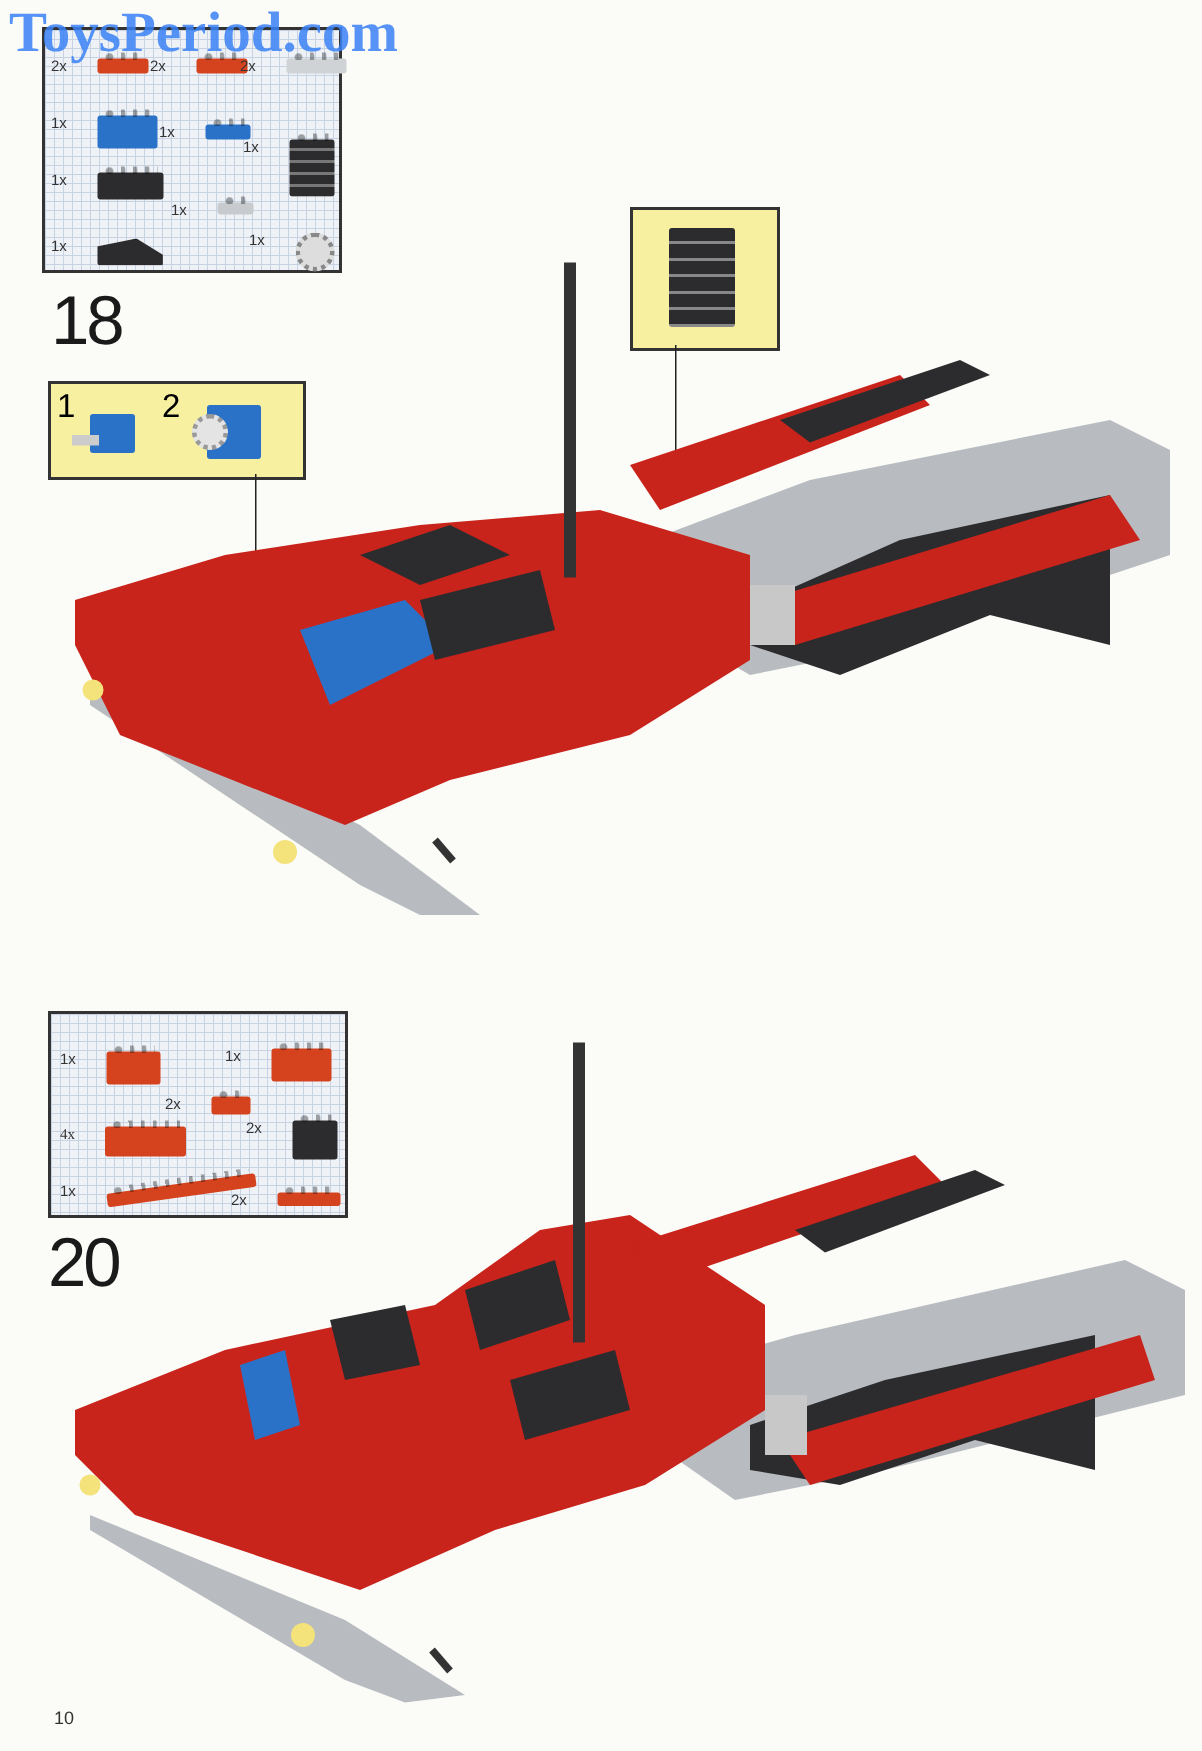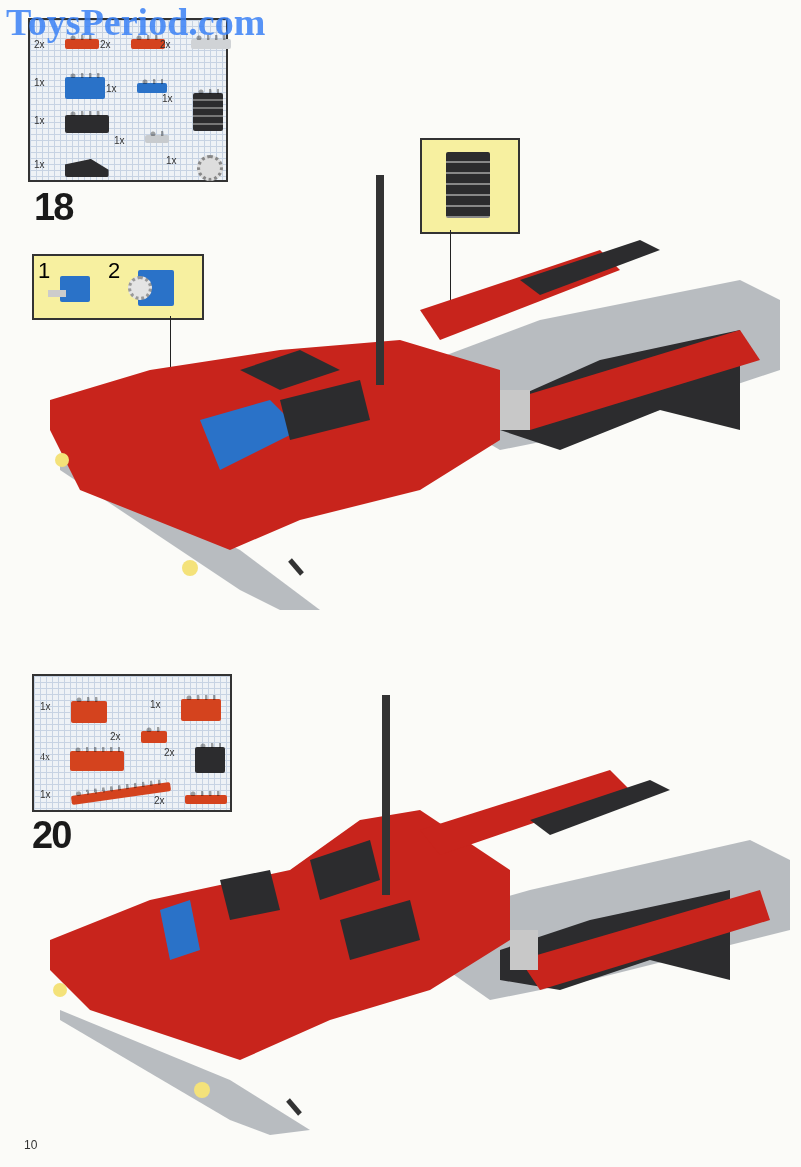--- a/index.html
+++ b/index.html
@@ -3,21 +3,21 @@
 <meta charset="utf-8">
 <style>
   html,body{margin:0;padding:0;}
   body{width:801px;height:1167px;background:#fbfbf8;position:relative;overflow:hidden;font-family:"Liberation Sans",sans-serif;}
   .watermark{position:absolute;left:6px;top:0px;font-family:Liberation Serif, serif;font-weight:bold;font-size:38px;color:#3b82f6;opacity:.85;letter-spacing:0px;z-index:10;}
   .parts{position:absolute;background-color:#eef2f6;background-image:linear-gradient(#c7d3e3 1px,transparent 1px),linear-gradient(90deg,#c7d3e3 1px,transparent 1px);background-size:6px 6px;border:2px solid #333;}
   .part{position:absolute;display:flex;align-items:flex-start;gap:20px;margin-top:15px;}
   .qty{font-size:10px;color:#333;}
   .brick{border-radius:2px;position:relative;}
   .brick::before{content:"";position:absolute;left:4px;right:4px;top:-4px;height:5px;background:repeating-radial-gradient(circle at 4px 3px,rgba(0,0,0,.35) 0 2px,transparent 3px 8px);}
-  .step{position:absolute;font-weight:bold;font-size:38px;color:#1a1a1a;letter-spacing:-2px;}
+  .step{position:absolute;font-weight:normal;font-size:46px;color:#1a1a1a;letter-spacing:-2px;}
   .callout{position:absolute;background:#f7f0a0;border:2px solid #333;}
   .leader{position:absolute;width:1px;background:#222;}
   .pagenum{position:absolute;font-size:12px;color:#333;}
   .model{position:absolute;}
 </style>
 </head>
 <body>
 
 <div class="watermark">ToysPeriod.com</div>
 
@@ -144,13 +144,13 @@
   <polygon points="190,190 240,180 250,220 200,230" fill="#2c2c2e"></polygon>
   <polygon points="310,230 380,210 390,250 320,270" fill="#2c2c2e"></polygon>
   <polygon points="130,220 160,210 170,260 140,270" fill="#2a72c8"></polygon>
   <rect x="480" y="240" width="28" height="40" fill="#c8c8c8"></rect>
   <circle cx="30" cy="300" r="7" fill="#f4e27a"></circle>
   <circle cx="172" cy="400" r="8" fill="#f4e27a"></circle>
   <line x1="258" y1="410" x2="270" y2="424" stroke="#333" stroke-width="5"></line>
   <rect x="352" y="5" width="8" height="200" fill="#333"></rect>
 </svg>
 
-<div class="pagenum" style="left:24px;top:1138px;">10</div>
+<div class="pagenum" style="left:36px;top:1138px;">10</div>
 
 </body></html>

